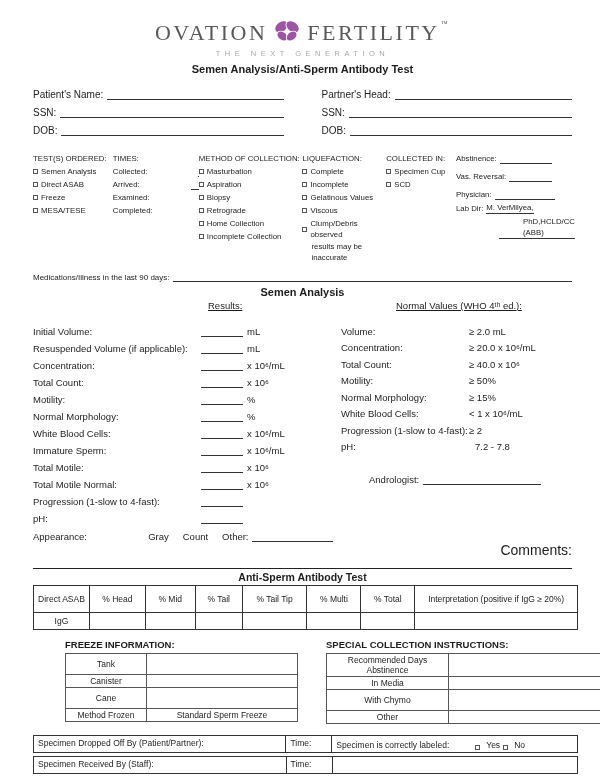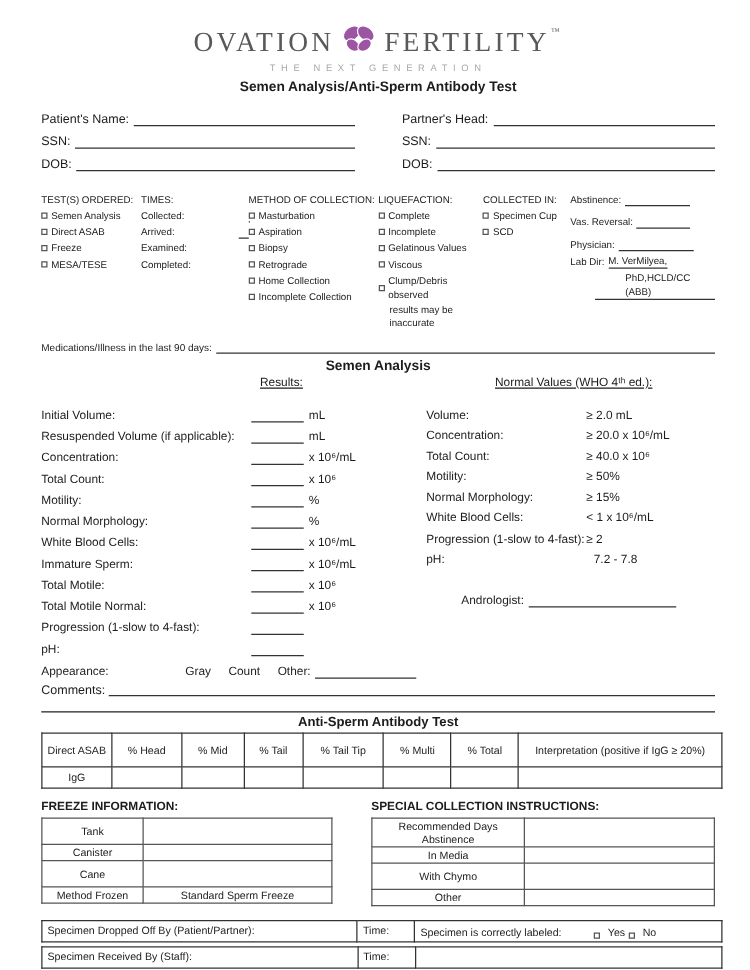--- a/index.html
+++ b/index.html
@@ -63,34 +63,34 @@
   .sa-row .line { width:42px; }
   .sa-row .unit { margin-left:4px; }
   .nv-row { display:flex; align-items:flex-end; height:16.5px; }
   .nv-row .lab { width:128px; }
   .andro { display:flex; align-items:flex-end; margin-top:22px; padding-left:28px; }
   .andro .line { width:118px; margin-left:4px; }
   .appear { display:flex; align-items:flex-end; height:18px; font-size:9.5px; }
   .appear .lab { width:130px; }
   .appear .opt { margin-right:14px; }
   .appear .line { width:92px; margin-left:3px; }
-  .comments { display:flex; align-items:center; font-size:10px; height:18px; }
+  .comments { display:flex; align-items:flex-end; font-size:14px; height:18px;flex-direction:column; }
 
   
   .hr { border-top:1px solid #222; margin-top:8px; }
   .asab-title { text-align:center; font-weight:bold; font-size:10.5px; margin-top:2px; }
   table { border-collapse:collapse; }
   .asab-table { width:545px; margin-top:2px; font-size:8.5px; }
   .asab-table td { border:1px solid #333; text-align:center; padding:2px 1px; }
   .asab-table .hdr td { height:27px; }
   .asab-table .body td { height:17px; }
   .c0{width:56px}.c1{width:56px}.c2{width:50px}.c3{width:47px}.c4{width:65px}.c5{width:54px}.c6{width:54px}.c7{width:163px}
 
   
-  .two-tables { display:flex; margin-top:9px; }
+  .two-tables { display:flex; margin-top:9px;margin-left:32px; }
   .ft-block { width:268px; }
   .sp-block { width:277px; margin-left:28px; }
   .blk-title { font-weight:bold; font-size:9.5px; margin-bottom:3px; }
   .ft-table, .sp-table { font-size:8.5px; }
   .ft-table td, .sp-table td { border:1px solid #555; text-align:center; padding:1px 2px; }
   .ft-table { width:233px; }
   .ft-table .lc { width:81px; }
   .ft-table .tall td { height:21px; }
   .ft-table .short td { height:13px; }
   .sp-table { width:275px; }
@@ -280,21 +280,21 @@
         </div>
       <div class="side-row side-gap">
           <span>Physician:</span>
           <span class="line" style="width:60px; margin-left:3px;"></span>
         </div>
       <div class="side-row">
           <span>Lab Dir:</span>
           <span class="u" style="margin-left:3px;">M. VerMilyea,</span>
         </div>
       <div class="side-row">
-          <span class="u" style="margin-left:20px;padding-left:24px;">PhD,HCLD/CC (ABB)</span>
+          <span class="u" style="margin-left:43px;padding-left:24px;">PhD,HCLD/CC (ABB)</span>
         </div>
     </div>
   </div>
 
   <div class="meds">
     <span>Medications/Illness in the last 90 days:</span>
     <span class="flexline" style="margin-left:3px;"></span>
   </div>
 
   <div class="sa-title">Semen Analysis</div>

